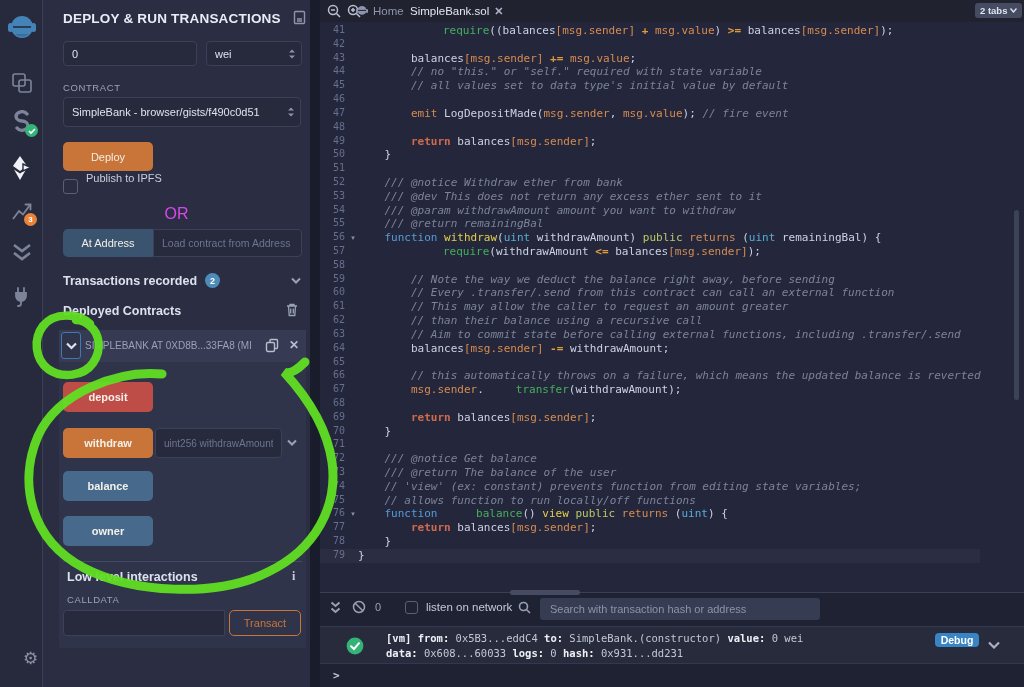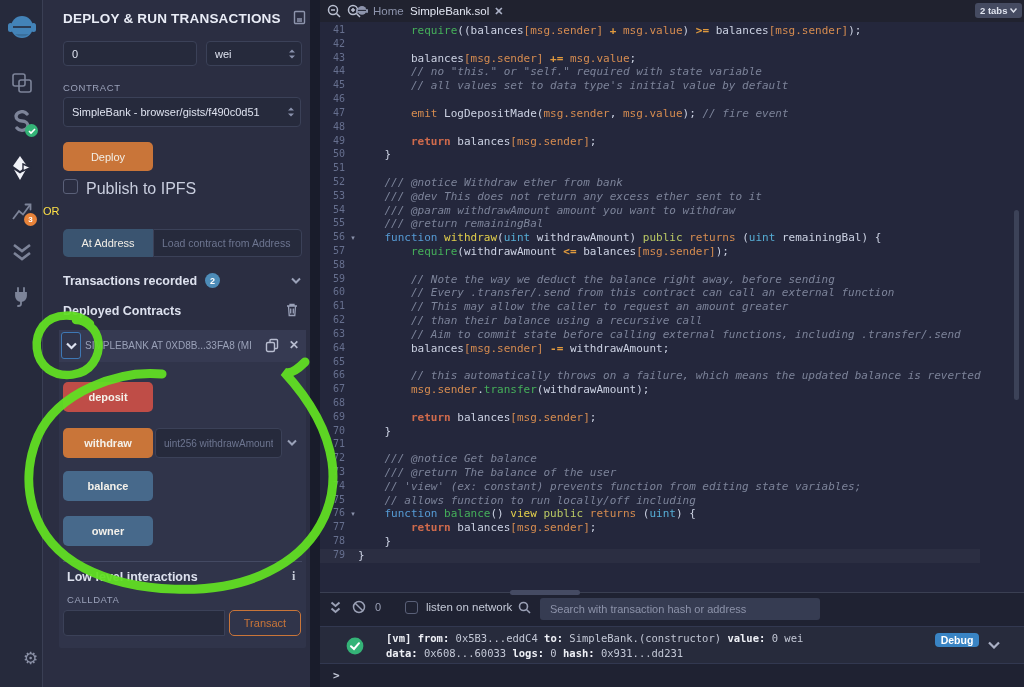--- a/index.html
+++ b/index.html
@@ -23,22 +23,22 @@
   .value-input { position:absolute; left:20px; top:41px; width:134px; height:25px; }
   .sel { position:absolute; background:#262a3c; border:1px solid #3b4158; border-radius:4px; color:#dfe3f0; font-size:11px; display:flex; align-items:center; padding:0 8px; overflow:hidden; white-space:nowrap; }
   .wei-sel { left:163px; top:41px; width:96px; height:25px; }
   .sec-label { position:absolute; font-size:9.5px; letter-spacing:.6px; color:#9ba2ba; }
   .contract-sel { left:20px; top:97px; width:238px; height:30px; }
   .stepper { position:absolute; right:5px; top:50%; transform:translateY(-50%); color:#8a92ad; }
   .btn { display:flex; align-items:center; justify-content:center; border-radius:5px; font-size:11px; color:#f2eee6; cursor:pointer; }
   .btn-deploy { position:absolute; left:20px; top:142px; width:90px; height:29px; background:#c97539; }
   .chk { background:transparent; border:1px solid #5a6078; border-radius:3px; }
   .chk-ipfs { position:absolute; left:20px; top:179px; width:15px; height:15px; }
-  .lbl-ipfs { position:absolute; left:43px; top:180px; font-size:16px; color:#c9cede; }
-  .or-text { position:absolute; left:0; top:205px; width:267px; text-align:left; font-size:11px; color:#fde047; }
+  .lbl-ipfs { position:absolute; left:43px; top:172px; font-size:11px; color:#c9cede; }
+  .or-text { position:absolute; left:0; top:205px; width:267px; text-align:center; font-size:16px; color:#d946ef; }
   .btn-ataddr { position:absolute; left:20px; top:229px; width:90px; height:28px; background:#3a5470; border-radius:5px 0 0 5px; }
   .ataddr-input { position:absolute; left:110px; top:229px; width:149px; height:28px; border-radius:0 4px 4px 0; font-size:10.5px; }
   .row-head { position:absolute; left:20px; font-size:12.5px; font-weight:bold; color:#dde1ee; }
   .count-badge { display:inline-flex; margin-left:8px; width:15px; height:15px; border-radius:50%; background:#4d8cb8; color:#fff; font-size:9px; font-weight:bold; align-items:center; justify-content:center; vertical-align:1px; }
   .chev { color:#9aa1b8; }
   .trash-icon { position:absolute; left:243px; top:303px; color:#9aa1b8; }
 
   
   .instance { position:absolute; left:16px; top:330px; width:247px; height:318px; background:#30344a; border-radius:2px; }
   .inst-head { position:absolute; left:0; top:0; width:247px; height:32px; background:#363a52; }
@@ -71,21 +71,21 @@
   .tab-active { left:90px; color:#e2e6f2; }
   .tab-close { color:#aab0c5; font-weight:bold; font-size:11px; }
   .tabs-count { position:absolute; left:655px; top:3px; height:15px; padding:0 5px; background:#454b61; border-radius:3px; font-size:9.5px; font-weight:bold; color:#dfe3ee; display:flex; align-items:center; gap:3px; }
   .code-lines { position:absolute; left:0; top:24px; width:660px; }
   .code-line { display:flex; height:13.82px; line-height:13.82px; }
   .code-line.hl { background:rgba(255,255,255,0.035); }
   .ln { width:28px; text-align:right; padding-right:3px; font:10px "DejaVu Sans Mono",monospace; color:#666f8e; flex:none; }
   .fold { width:10px; font-size:7px; color:#8a92ab; text-align:center; flex:none; }
   .code { font:11px "DejaVu Sans Mono",monospace; white-space:pre; }
   .tk-w { color:#ccd2e3; } .tk-c { color:#7c8399; font-style:italic; }
-  .tk-g { color:#45b05a; } .tk-o { color:#d68c50; }
+  .tk-g { color:#45b05a;margin-left:32px; } .tk-o { color:#d68c50; }
   .tk-ob { color:#e09a3e; font-weight:bold; } .tk-r { color:#cf6a4c;font-weight:bold; }
   .tk-k { color:#569cd6; } .tk-t { color:#56aed6; }
   .tk-y { color:#e2cf4b; } .tk-p { color:#bac964; }
   .scroll-thumb { position:absolute; left:694px; top:210px; width:5px; height:190px; background:#3c4258; border-radius:3px; }
 
   
   .terminal { position:absolute; left:320px; top:592px; width:704px; height:95px; background:#1f2232; border-top:1px solid #3a3f52; }
   .drag-handle { position:absolute; left:190px; top:-3px; width:70px; height:5px; background:#454b63; border-radius:3px; }
   .term-icon { position:absolute; color:#9aa0b5; }
   .term-count { position:absolute; left:55px; top:8px; font-size:11px; color:#9aa0b5; }
@@ -463,21 +463,21 @@
           <span class="code"><span class="tk-c">    /// @return The balance of the user</span></span>
         </div>
         <div class="code-line">
           <span class="ln">74</span>
           <span class="fold"></span>
           <span class="code"><span class="tk-c">    // 'view' (ex: constant) prevents function from editing state variables;</span></span>
         </div>
         <div class="code-line">
           <span class="ln">75</span>
           <span class="fold"></span>
-          <span class="code"><span class="tk-c">    // allows function to run locally/off including</span></span>
+          <span class="code"><span class="tk-c">    // allows function to run locally/off functions</span></span>
         </div>
         <div class="code-line">
           <span class="ln">76</span>
           <span class="fold">▾</span>
           <span class="code"><span class="tk-w">    </span><span class="tk-k">function</span><span class="tk-w"> </span><span class="tk-g">balance</span><span class="tk-w">() </span><span class="tk-y">view</span><span class="tk-w"> </span><span class="tk-p">public</span><span class="tk-w"> </span><span class="tk-o">returns</span><span class="tk-w"> (</span><span class="tk-t">uint</span><span class="tk-w">) {</span></span>
         </div>
         <div class="code-line">
           <span class="ln">77</span>
           <span class="fold"></span>
           <span class="code"><span class="tk-w">        </span><span class="tk-r">return</span><span class="tk-w"> balances</span><span class="tk-o">[msg.sender]</span><span class="tk-w">;</span></span>

